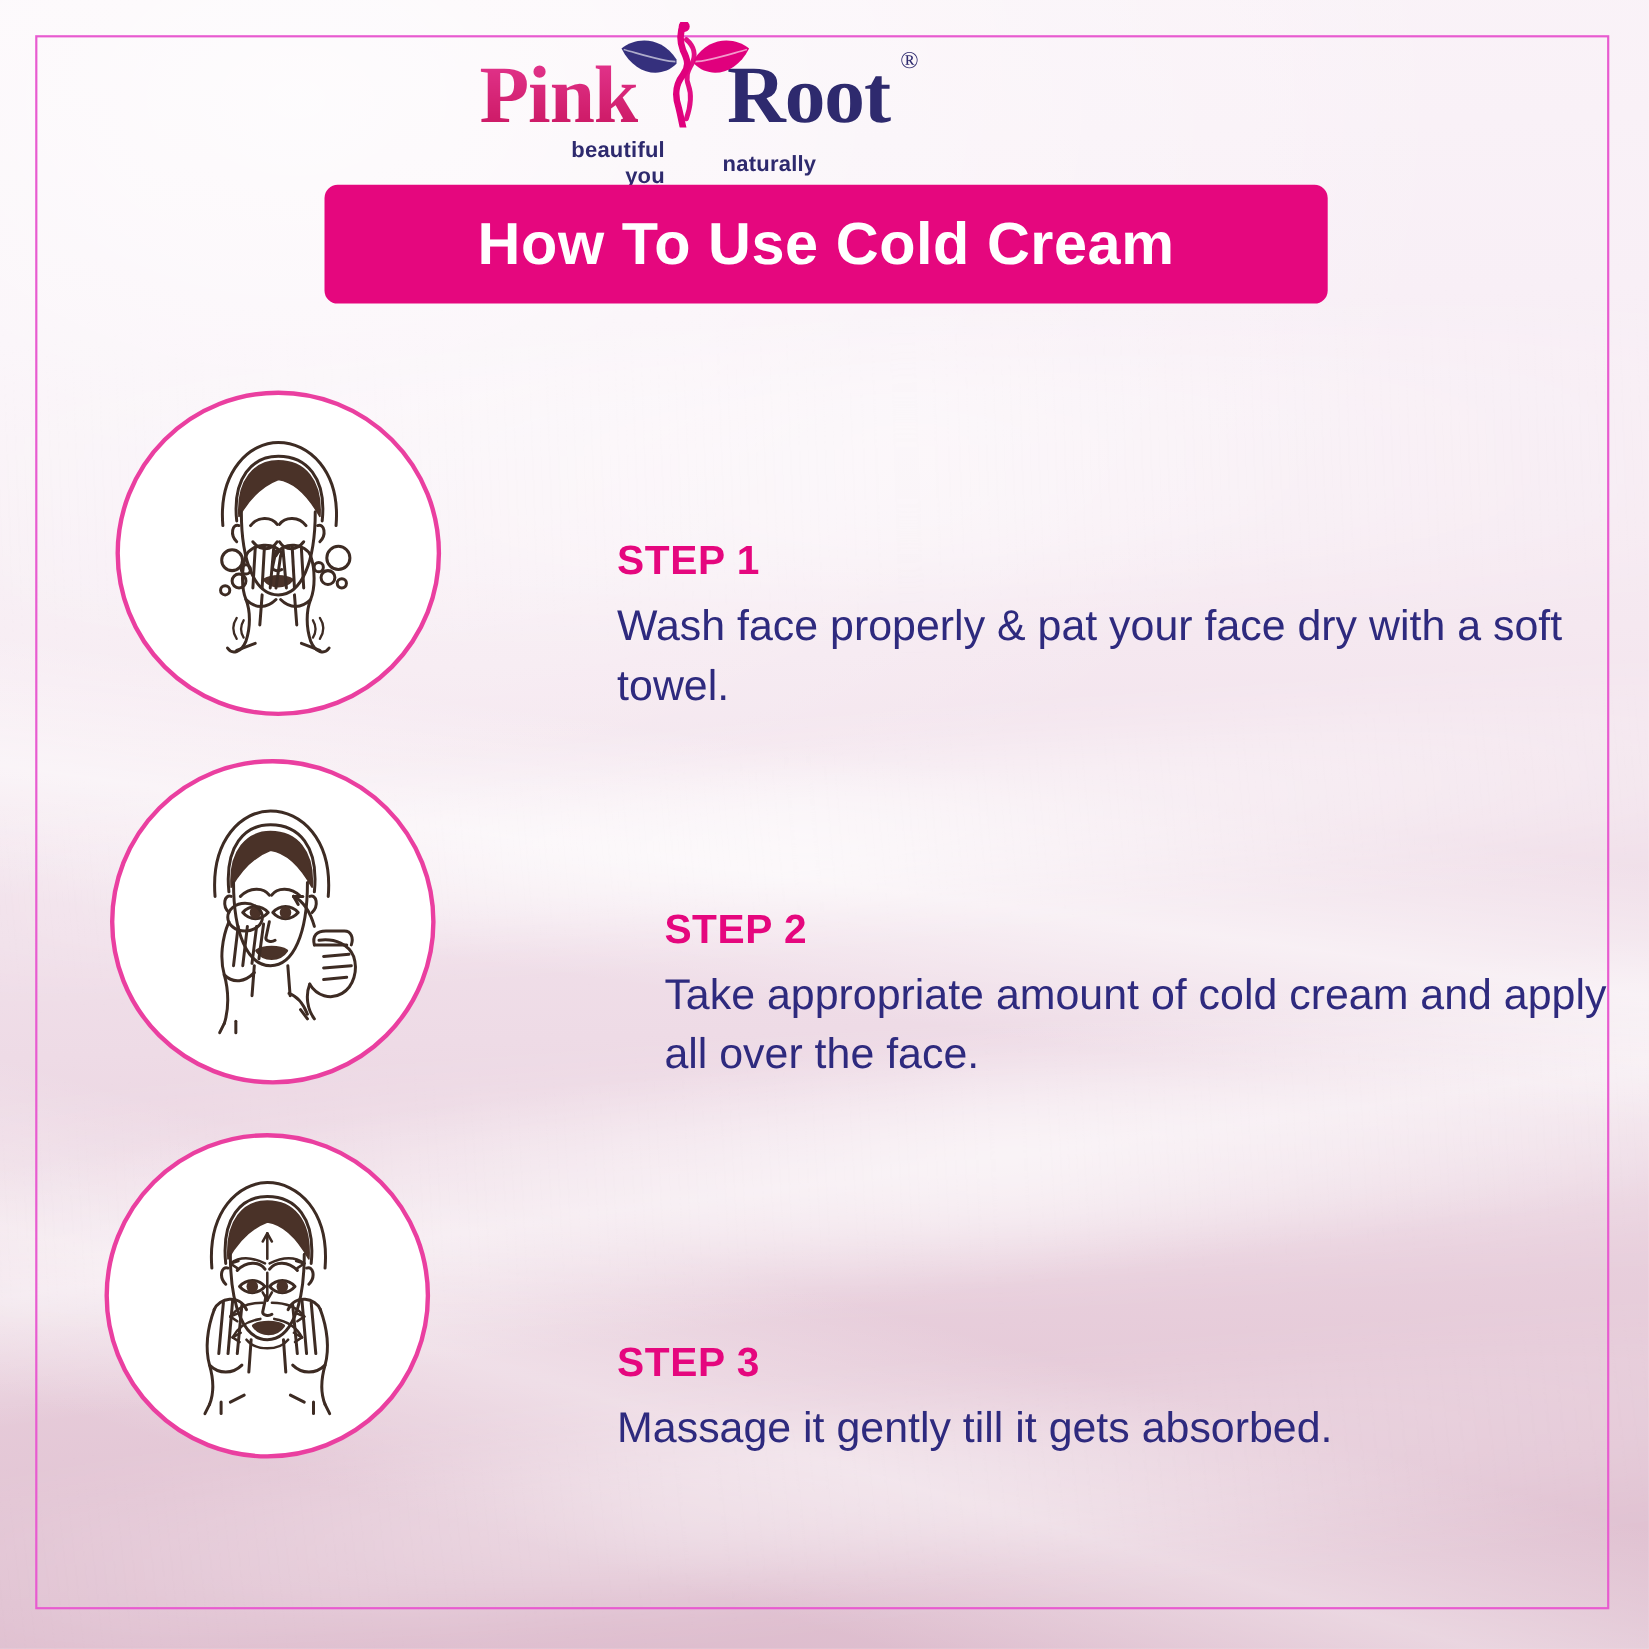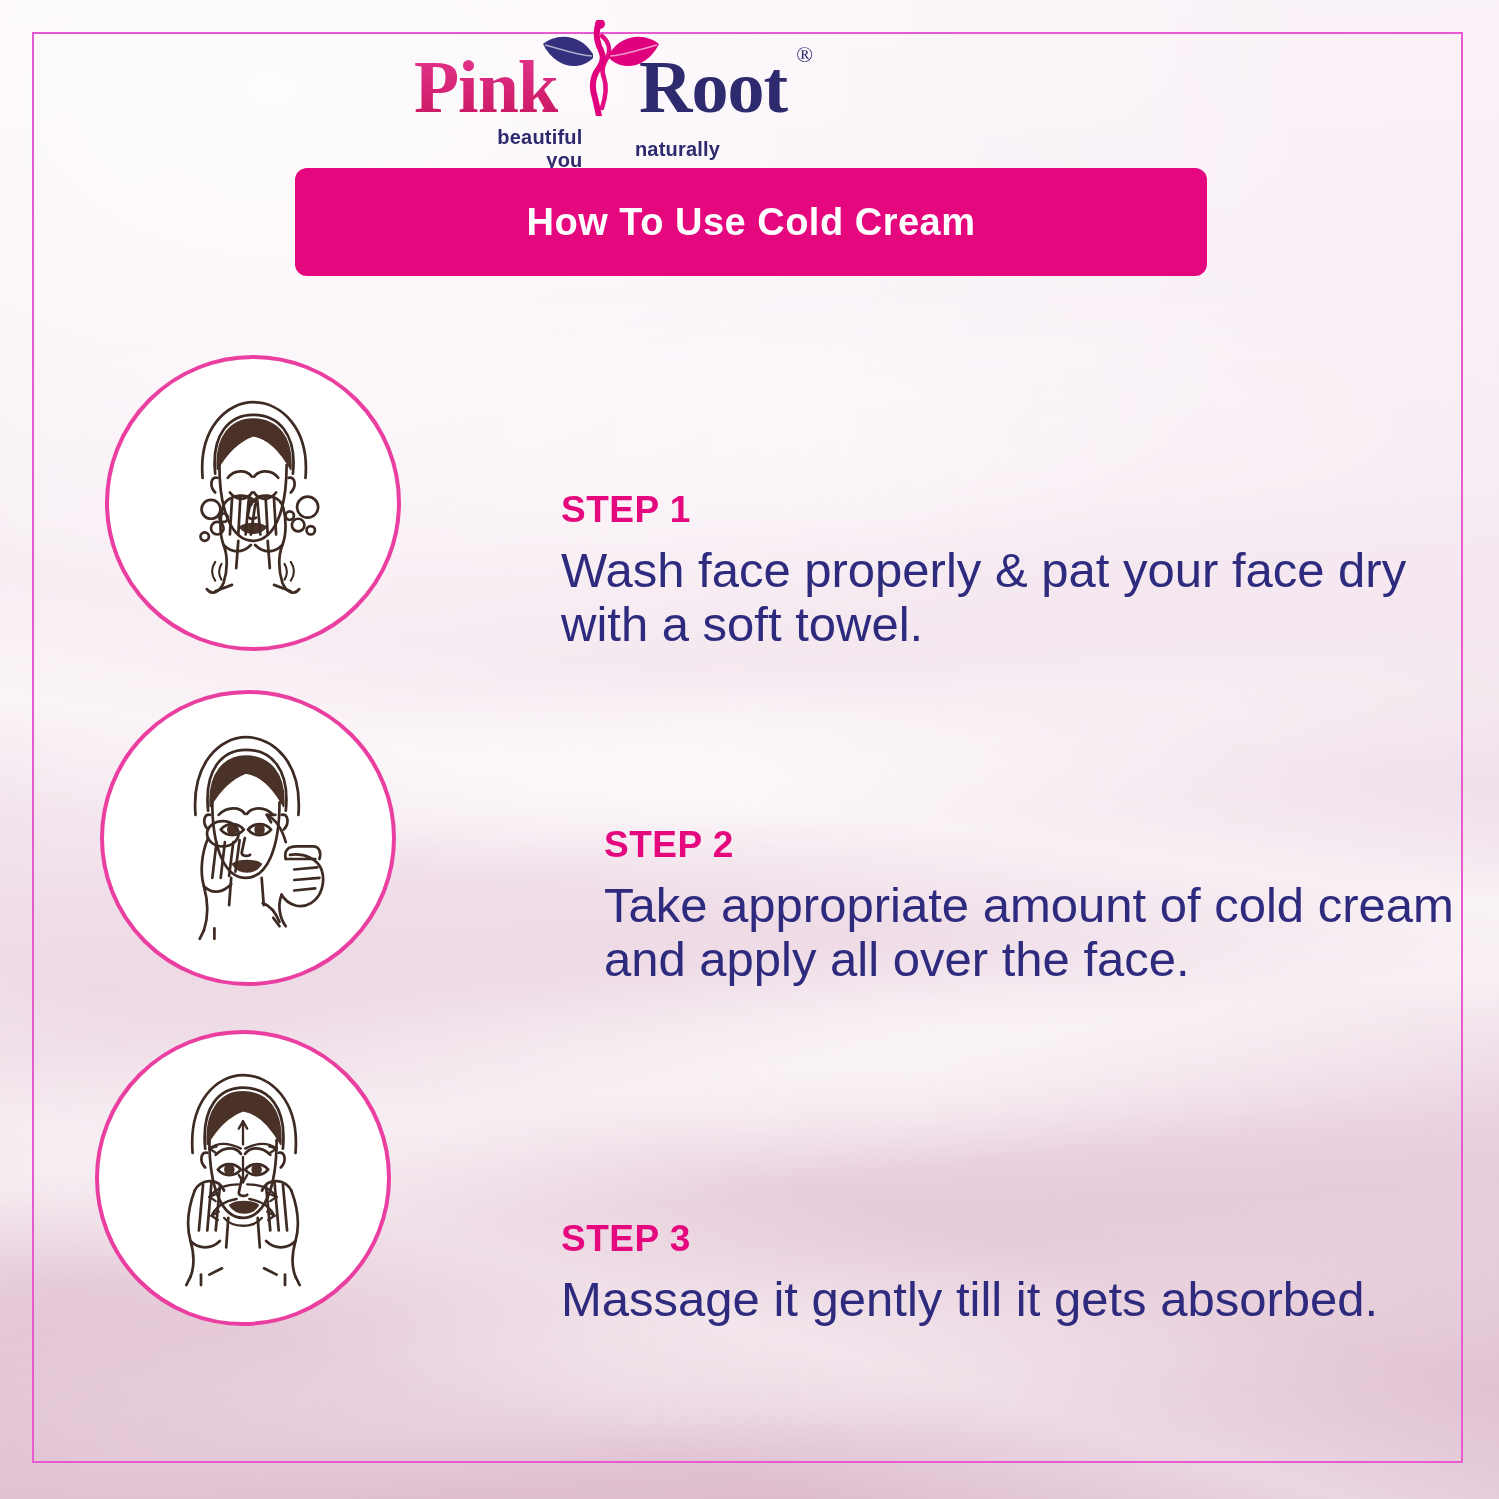--- a/index.html
+++ b/index.html
@@ -40,21 +40,21 @@
     position:absolute;left:32px;top:32px;
     width:1431px;height:1431px;
     border:2px solid #e85bd0;
     box-sizing:border-box;
     pointer-events:none;
   }
 
   
   .logo{
     position:absolute;left:0;top:46px;width:1201px;
-    display:flex;flex-direction:column;align-items:center;
+    display:flex;flex-direction:column;align-items:center;padding-left:22px;
   }
   .logo-row{position:relative;display:flex;align-items:flex-end;height:78px;}
   .logo-word{
     font-family:"Liberation Serif", serif;
     font-size:74px;line-height:74px;font-weight:700;
     letter-spacing:-1px;
   }
   .logo-pink{color:#d81b7a;background:linear-gradient(180deg,#e4368f 0%,#c9155f 100%);
     -webkit-background-clip:text;background-clip:text;color:transparent;}
   .logo-root{color:#2e2a6e;margin-left:81px;}
@@ -80,21 +80,21 @@
     position:absolute;left:295px;top:168px;
     width:912px;height:108px;
     background:#e5077e;
     border-radius:12px;
     display:flex;align-items:center;justify-content:center;
   }
   .title-text{
     color:#ffffff;
     font-family:"Liberation Sans", sans-serif;
     font-weight:700;
-    font-size:38px;
+    font-size:54px;
     letter-spacing:0.5px;
     white-space:nowrap;
   }
 
   
   .step{position:absolute;display:flex;align-items:flex-end;}
   .step-1{left:105px;top:355px;}
   .step-2{left:100px;top:690px;gap:43px;}
   .step-3{left:95px;top:1030px;}
 
@@ -118,21 +118,21 @@
     font-family:"Liberation Sans", sans-serif;
     font-weight:700;
     font-size:37px;
     color:#e5077e;
     letter-spacing:0.5px;
     margin:0 0 12px 0;
   }
   .step-body{
     font-family:"Liberation Sans", sans-serif;
     font-weight:400;
-    font-size:49px;
+    font-size:39px;
     line-height:54px;
     color:#2e2a7e;
     margin:0;
     max-width:930px;
   }
 </style>
 </head>
 <body>
 
 <div class="poster">

